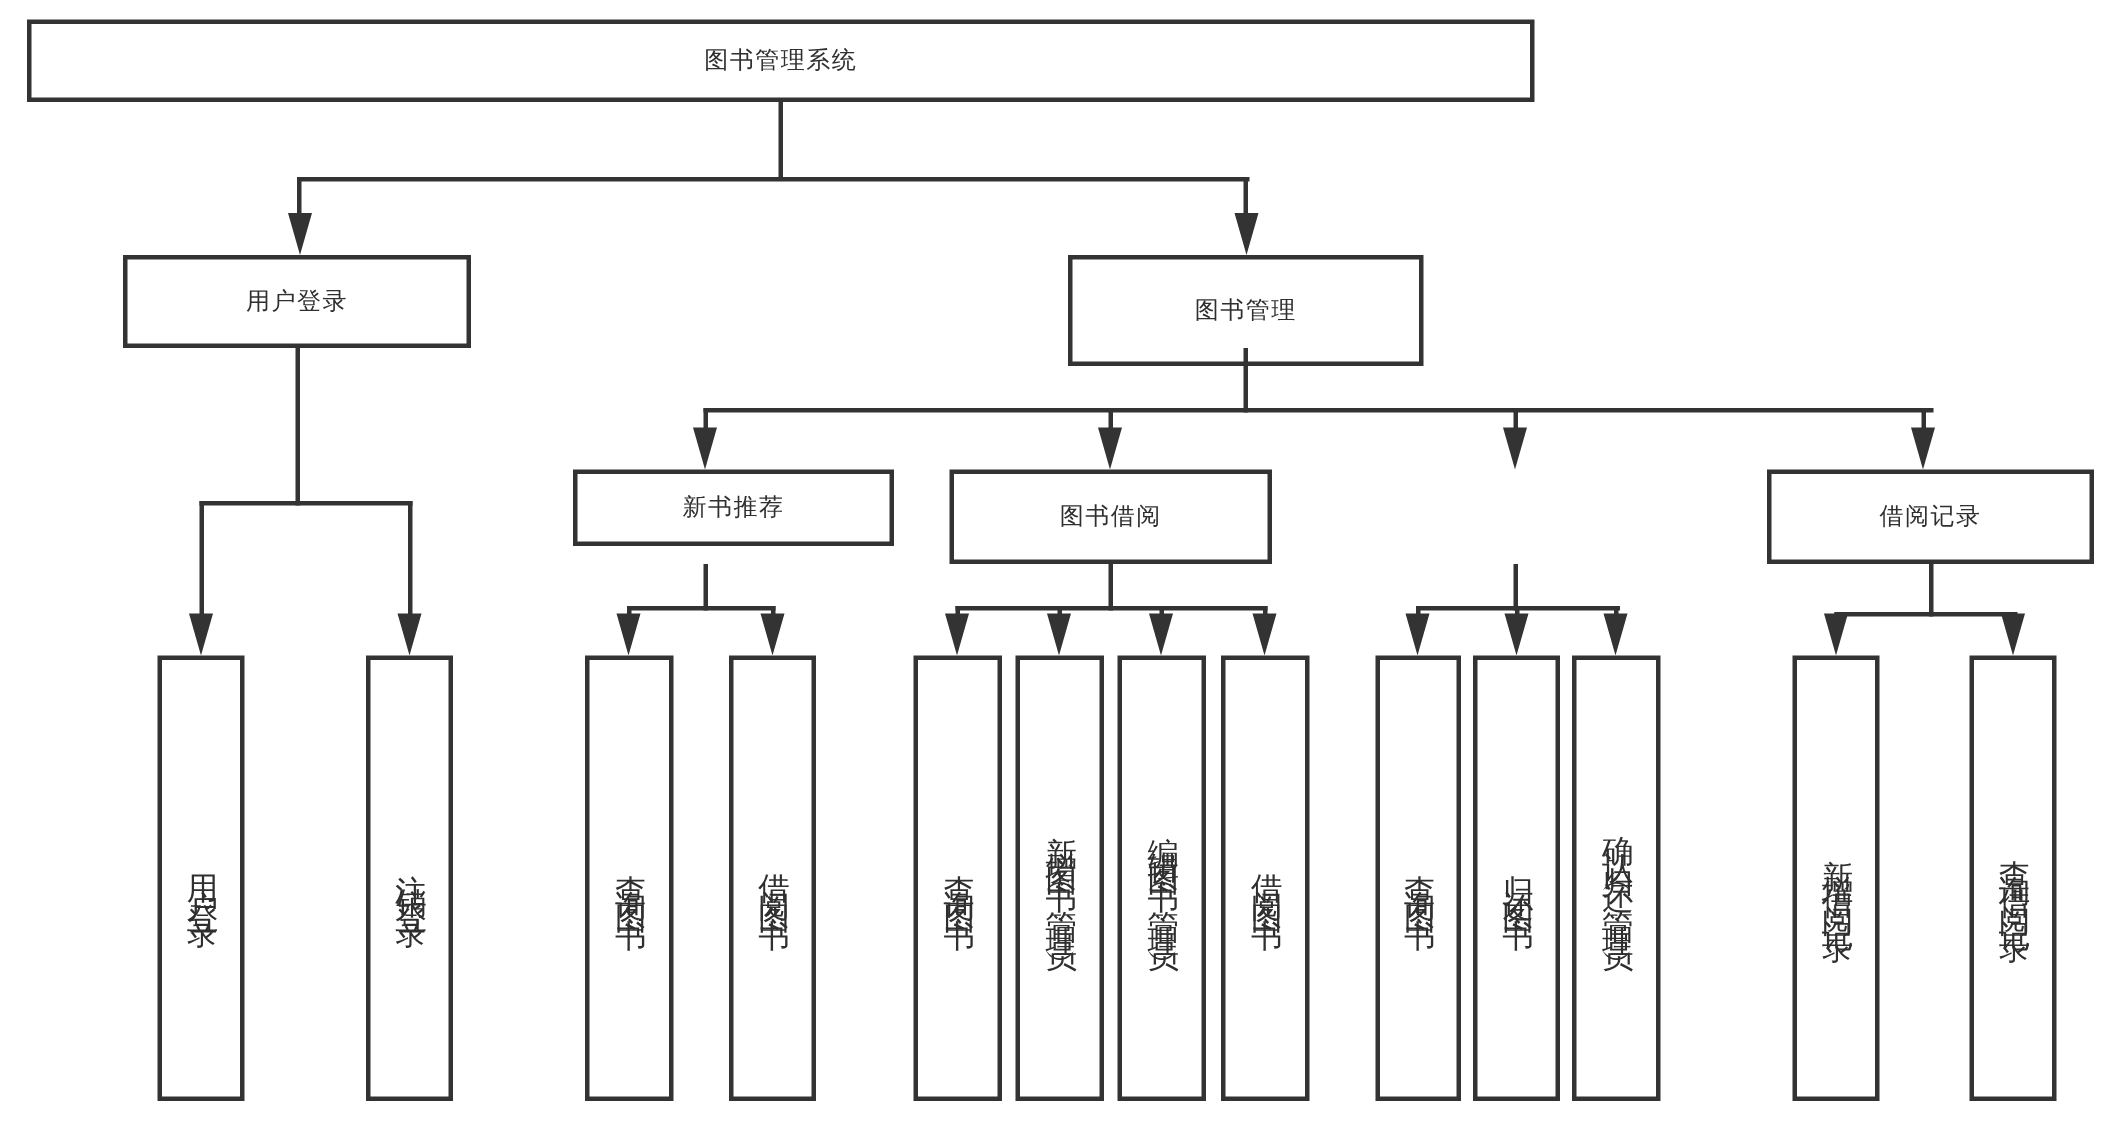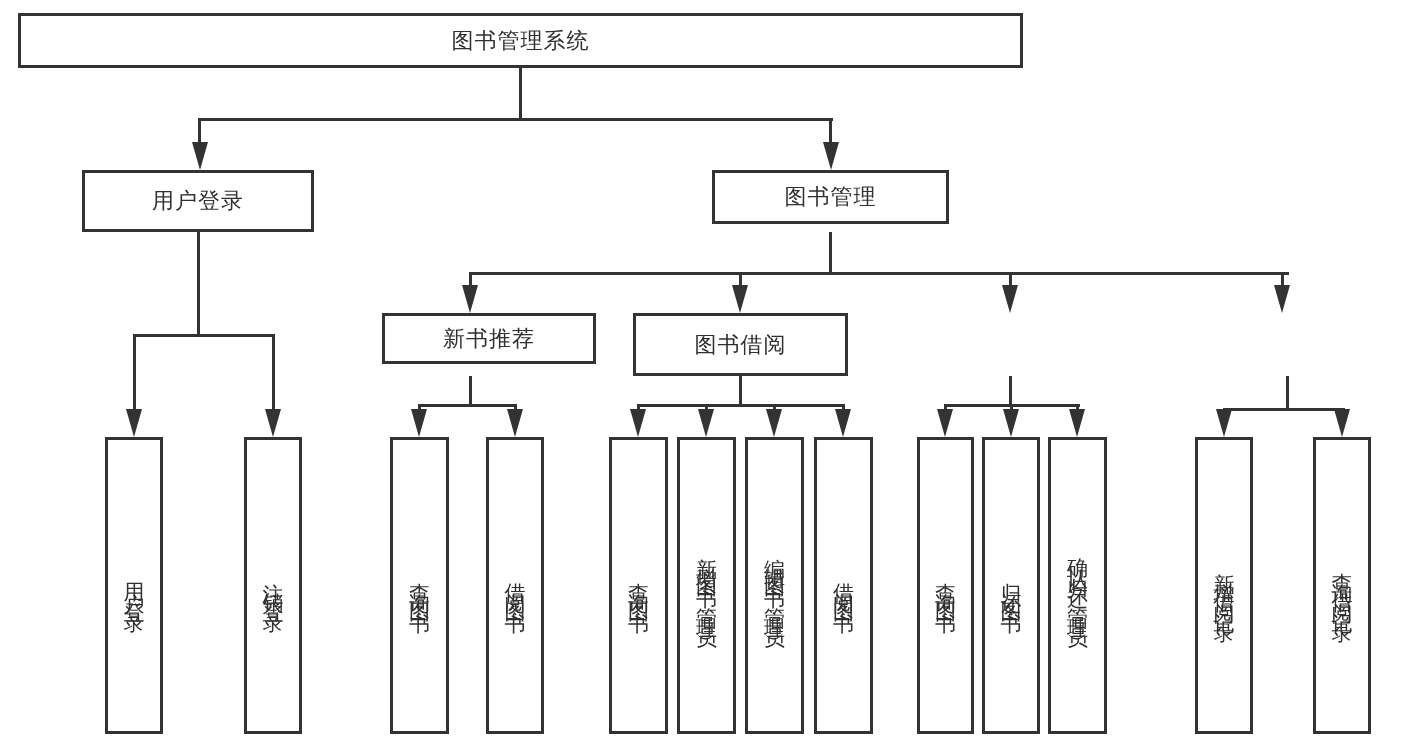--- a/index.html
+++ b/index.html
@@ -4,21 +4,21 @@
 <style>
   html,body{margin:0;padding:0;background:#fff;}
   .stage{
     position:relative;width:1405px;height:747px;background:#ffffff;overflow:hidden;
     font-family:"Liberation Sans","DejaVu Sans",sans-serif;color:#2f2f2f;
   }
   .box{
     position:absolute;box-sizing:border-box;border:3px solid #333333;background:#ffffff;
     display:flex;align-items:center;justify-content:center;
   }
-  .hlabel{font-size:22px;letter-spacing:1px;}
+  .hlabel{font-size:16px;letter-spacing:1px;}
   .vleaf{
     writing-mode:vertical-rl;text-orientation:mixed;
     font-size:21px;letter-spacing:10px;
   }
   .line{position:absolute;background:#333333;}
   .arr{
     position:absolute;width:0;height:0;
     border-left:8px solid transparent;border-right:8px solid transparent;
     border-top:28px solid #333333;
   }
@@ -35,21 +35,21 @@
   <div class="box hlabel" style="left:18px;top:13px;width:1005px;height:55px;">图书管理系统</div>
 
   <div class="line" style="left:519px;top:68px;width:3px;height:52px;"></div>
   <div class="line" style="left:198px;top:118px;width:635px;height:3px;"></div>
   <div class="line" style="left:198px;top:118px;width:3px;height:28px;"></div>
   <div class="arr" style="left:192px;top:142px;"></div>
   <div class="line" style="left:829px;top:118px;width:3px;height:28px;"></div>
   <div class="arr" style="left:823px;top:142px;"></div>
 
   <div class="box hlabel" style="left:82px;top:170px;width:232px;height:62px;">用户登录</div>
-  <div class="box hlabel" style="left:712px;top:170px;width:237px;height:54px;">图书管理</div>
+  <div class="box hlabel" style="left:712px;top:170px;width:237px;height:74px;">图书管理</div>
 
   <div class="line" style="left:197px;top:232px;width:3px;height:105px;"></div>
   <div class="line" style="left:133px;top:334px;width:142px;height:3px;"></div>
   <div class="line" style="left:133px;top:334px;width:3px;height:77px;"></div>
   <div class="arr" style="left:126px;top:409px;"></div>
   <div class="line" style="left:272px;top:334px;width:3px;height:77px;"></div>
   <div class="arr" style="left:265px;top:409px;"></div>
 
   <div class="line" style="left:829px;top:232px;width:3px;height:43px;"></div>
   <div class="line" style="left:469px;top:272px;width:820px;height:3px;"></div>
@@ -57,20 +57,21 @@
   <div class="arr" style="left:462px;top:285px;"></div>
   <div class="line" style="left:739px;top:272px;width:3px;height:15px;"></div>
   <div class="arr" style="left:732px;top:285px;"></div>
   <div class="line" style="left:1009px;top:272px;width:3px;height:15px;"></div>
   <div class="arr" style="left:1002px;top:285px;"></div>
   <div class="line" style="left:1281px;top:272px;width:3px;height:15px;"></div>
   <div class="arr" style="left:1274px;top:285px;"></div>
 
   <div class="box hlabel" style="left:382px;top:313px;width:214px;height:51px;">新书推荐</div>
   <div class="box hlabel" style="left:633px;top:313px;width:215px;height:63px;">图书借阅</div>
+  <div class="box hlabel" style="left:1178px;top:313px;width:218px;height:63px;">借阅记录</div>
 
   <div class="line" style="left:469px;top:376px;width:3px;height:31px;"></div>
   <div class="line" style="left:418px;top:404px;width:99px;height:3px;"></div>
   <div class="line" style="left:418px;top:404px;width:3px;height:8px;"></div>
   <div class="arr" style="left:411px;top:409px;"></div>
   <div class="line" style="left:514px;top:404px;width:3px;height:8px;"></div>
   <div class="arr" style="left:507px;top:409px;"></div>
 
   <div class="line" style="left:739px;top:376px;width:3px;height:31px;"></div>
   <div class="line" style="left:637px;top:404px;width:208px;height:3px;"></div>

